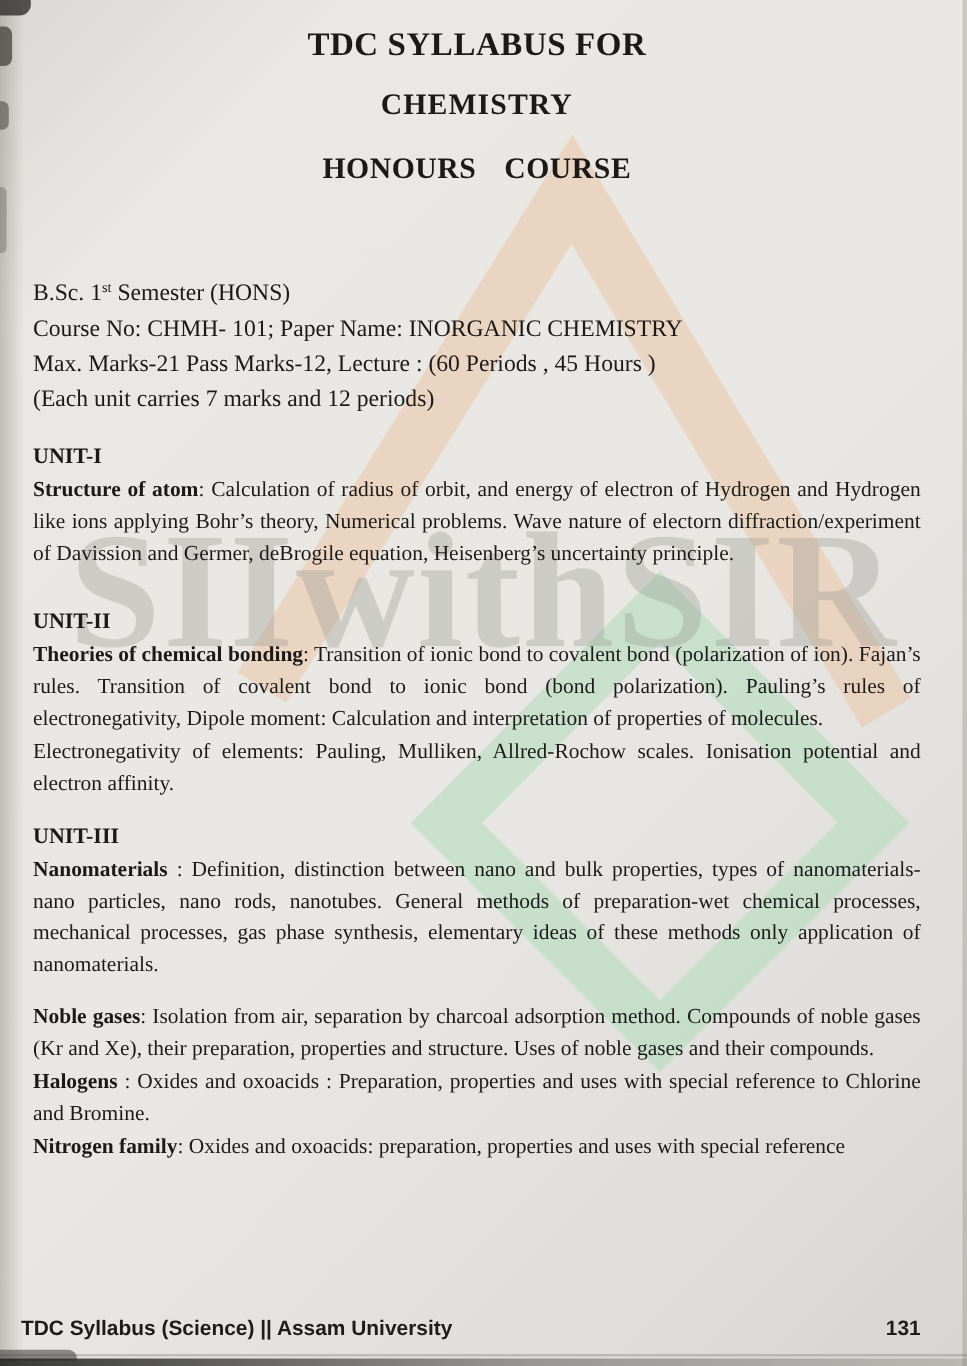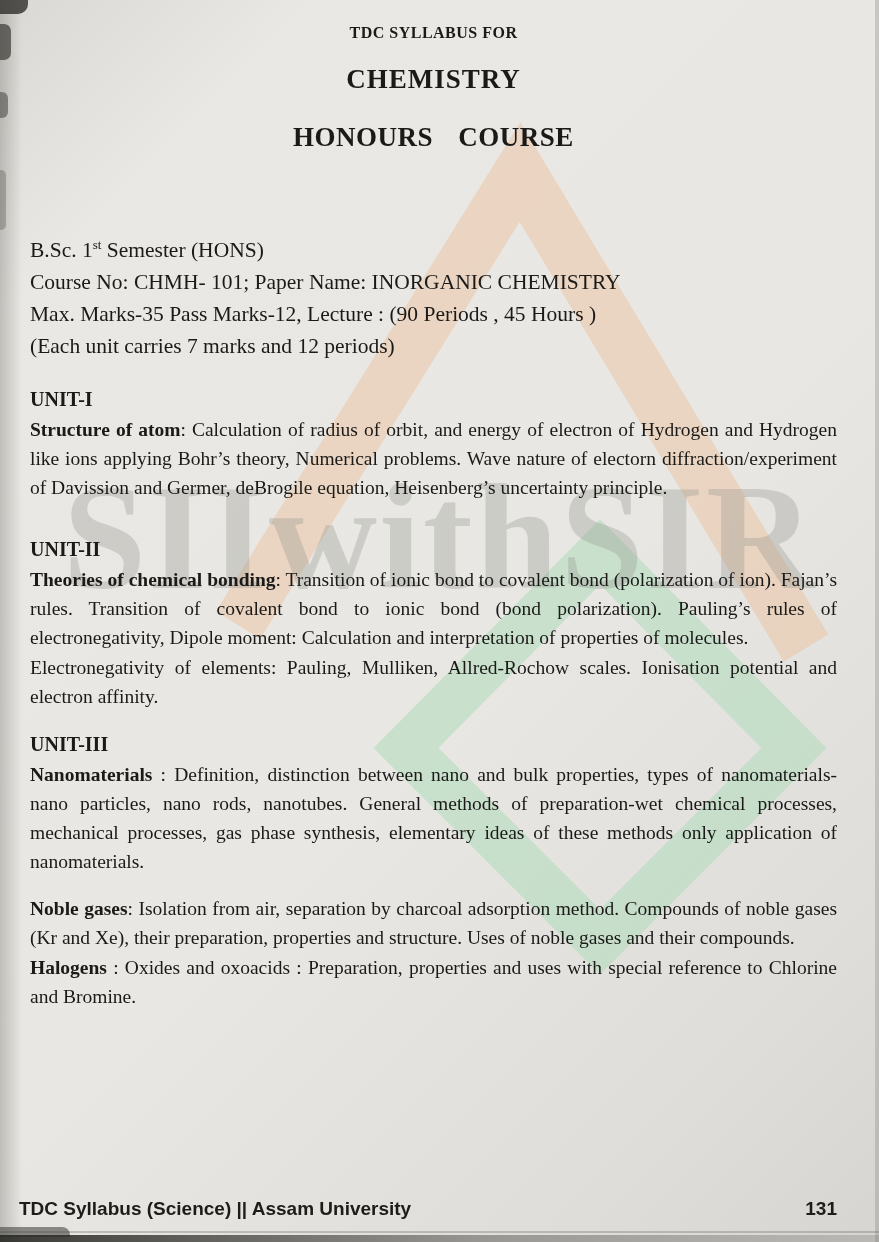--- a/index.html
+++ b/index.html
@@ -29,21 +29,21 @@
     letter-spacing: 2px;
     color: rgba(148, 148, 144, 0.33);
     white-space: nowrap;
     user-select: none;
   }
 
   
   .content { position: relative; z-index: 2; padding: 0 42px 0 30px; }
 
   .doc-title { text-align: center; font-weight: bold; }
-  .t1 { font-size: 16px; margin: 24px 0 0; letter-spacing: 0.5px; }
+  .t1 { font-size: 30px; margin: 24px 0 0; letter-spacing: 0.5px; }
   .t2 { font-size: 27px; margin: 22px 0 8px; letter-spacing: 1px; }
   .t3 { font-size: 27px; margin: 27px 0 12px; word-spacing: 18px; letter-spacing: 0.5px; }
 
   .course-block {
     margin-top: 76px;
     text-align: left;
     font-weight: normal;
     font-size: 21.5px;
     line-height: 32px;
   }
@@ -114,21 +114,21 @@
 
   <div class="content">
 
     <h1 class="doc-title t1">TDC SYLLABUS FOR</h1>
     <h1 class="doc-title t2">CHEMISTRY</h1>
     <h1 class="doc-title t3">HONOURS  COURSE</h1>
 
     <div class="course-block">
       <div><span>B.Sc. 1</span><sup>st</sup><span> Semester (HONS)</span></div>
       <div>Course No:  CHMH- 101; Paper Name: INORGANIC CHEMISTRY</div>
-      <div>Max. Marks-35  Pass Marks-12, Lecture : (90 Periods , 45 Hours )</div>
+      <div>Max. Marks-21  Pass Marks-12, Lecture : (60 Periods , 45 Hours )</div>
       <div>(Each unit carries 7 marks and 12 periods)</div>
     </div>
 
     <section class="unit u1">
       <h3 class="unit-title">UNIT-I</h3>
       <p class="body"><strong>Structure of atom</strong><span>: Calculation of radius of orbit, and energy of electron of Hydrogen and Hydrogen like ions applying Bohr’s theory, Numerical problems. Wave nature of electorn diffraction/experiment of Davission and Germer, deBrogile equation, Heisenberg’s uncertainty principle.</span></p>
     </section>
 
     <section class="unit u2">
       <h3 class="unit-title">UNIT-II</h3>
@@ -137,20 +137,21 @@
     </section>
 
     <section class="unit u3">
       <h3 class="unit-title">UNIT-III</h3>
       <p class="body"><strong>Nanomaterials</strong><span> : Definition, distinction between nano and bulk properties, types of nanomaterials-nano particles, nano rods, nanotubes. General methods of preparation-wet chemical processes, mechanical processes, gas phase synthesis, elementary ideas of these methods only application of nanomaterials.</span></p>
     </section>
 
     <section class="unit u4">
       <p class="body"><strong>Noble gases</strong><span>: Isolation from air, separation by charcoal adsorption method. Compounds of noble gases (Kr and Xe), their preparation, properties and structure. Uses of noble gases and their compounds.</span></p>
       <p class="body"><strong>Halogens</strong><span> : Oxides and oxoacids : Preparation, properties and uses with special reference to Chlorine and Bromine.</span></p>
+      <p class="body"><strong>Nitrogen family</strong><span>: Oxides and oxoacids: preparation, properties and uses with special reference</span></p>
     </section>
 
   </div>
 
   <div class="footer">
     <span>TDC Syllabus (Science) || Assam University</span>
     <span>131</span>
   </div>
 
   <div class="left-fade"></div>

